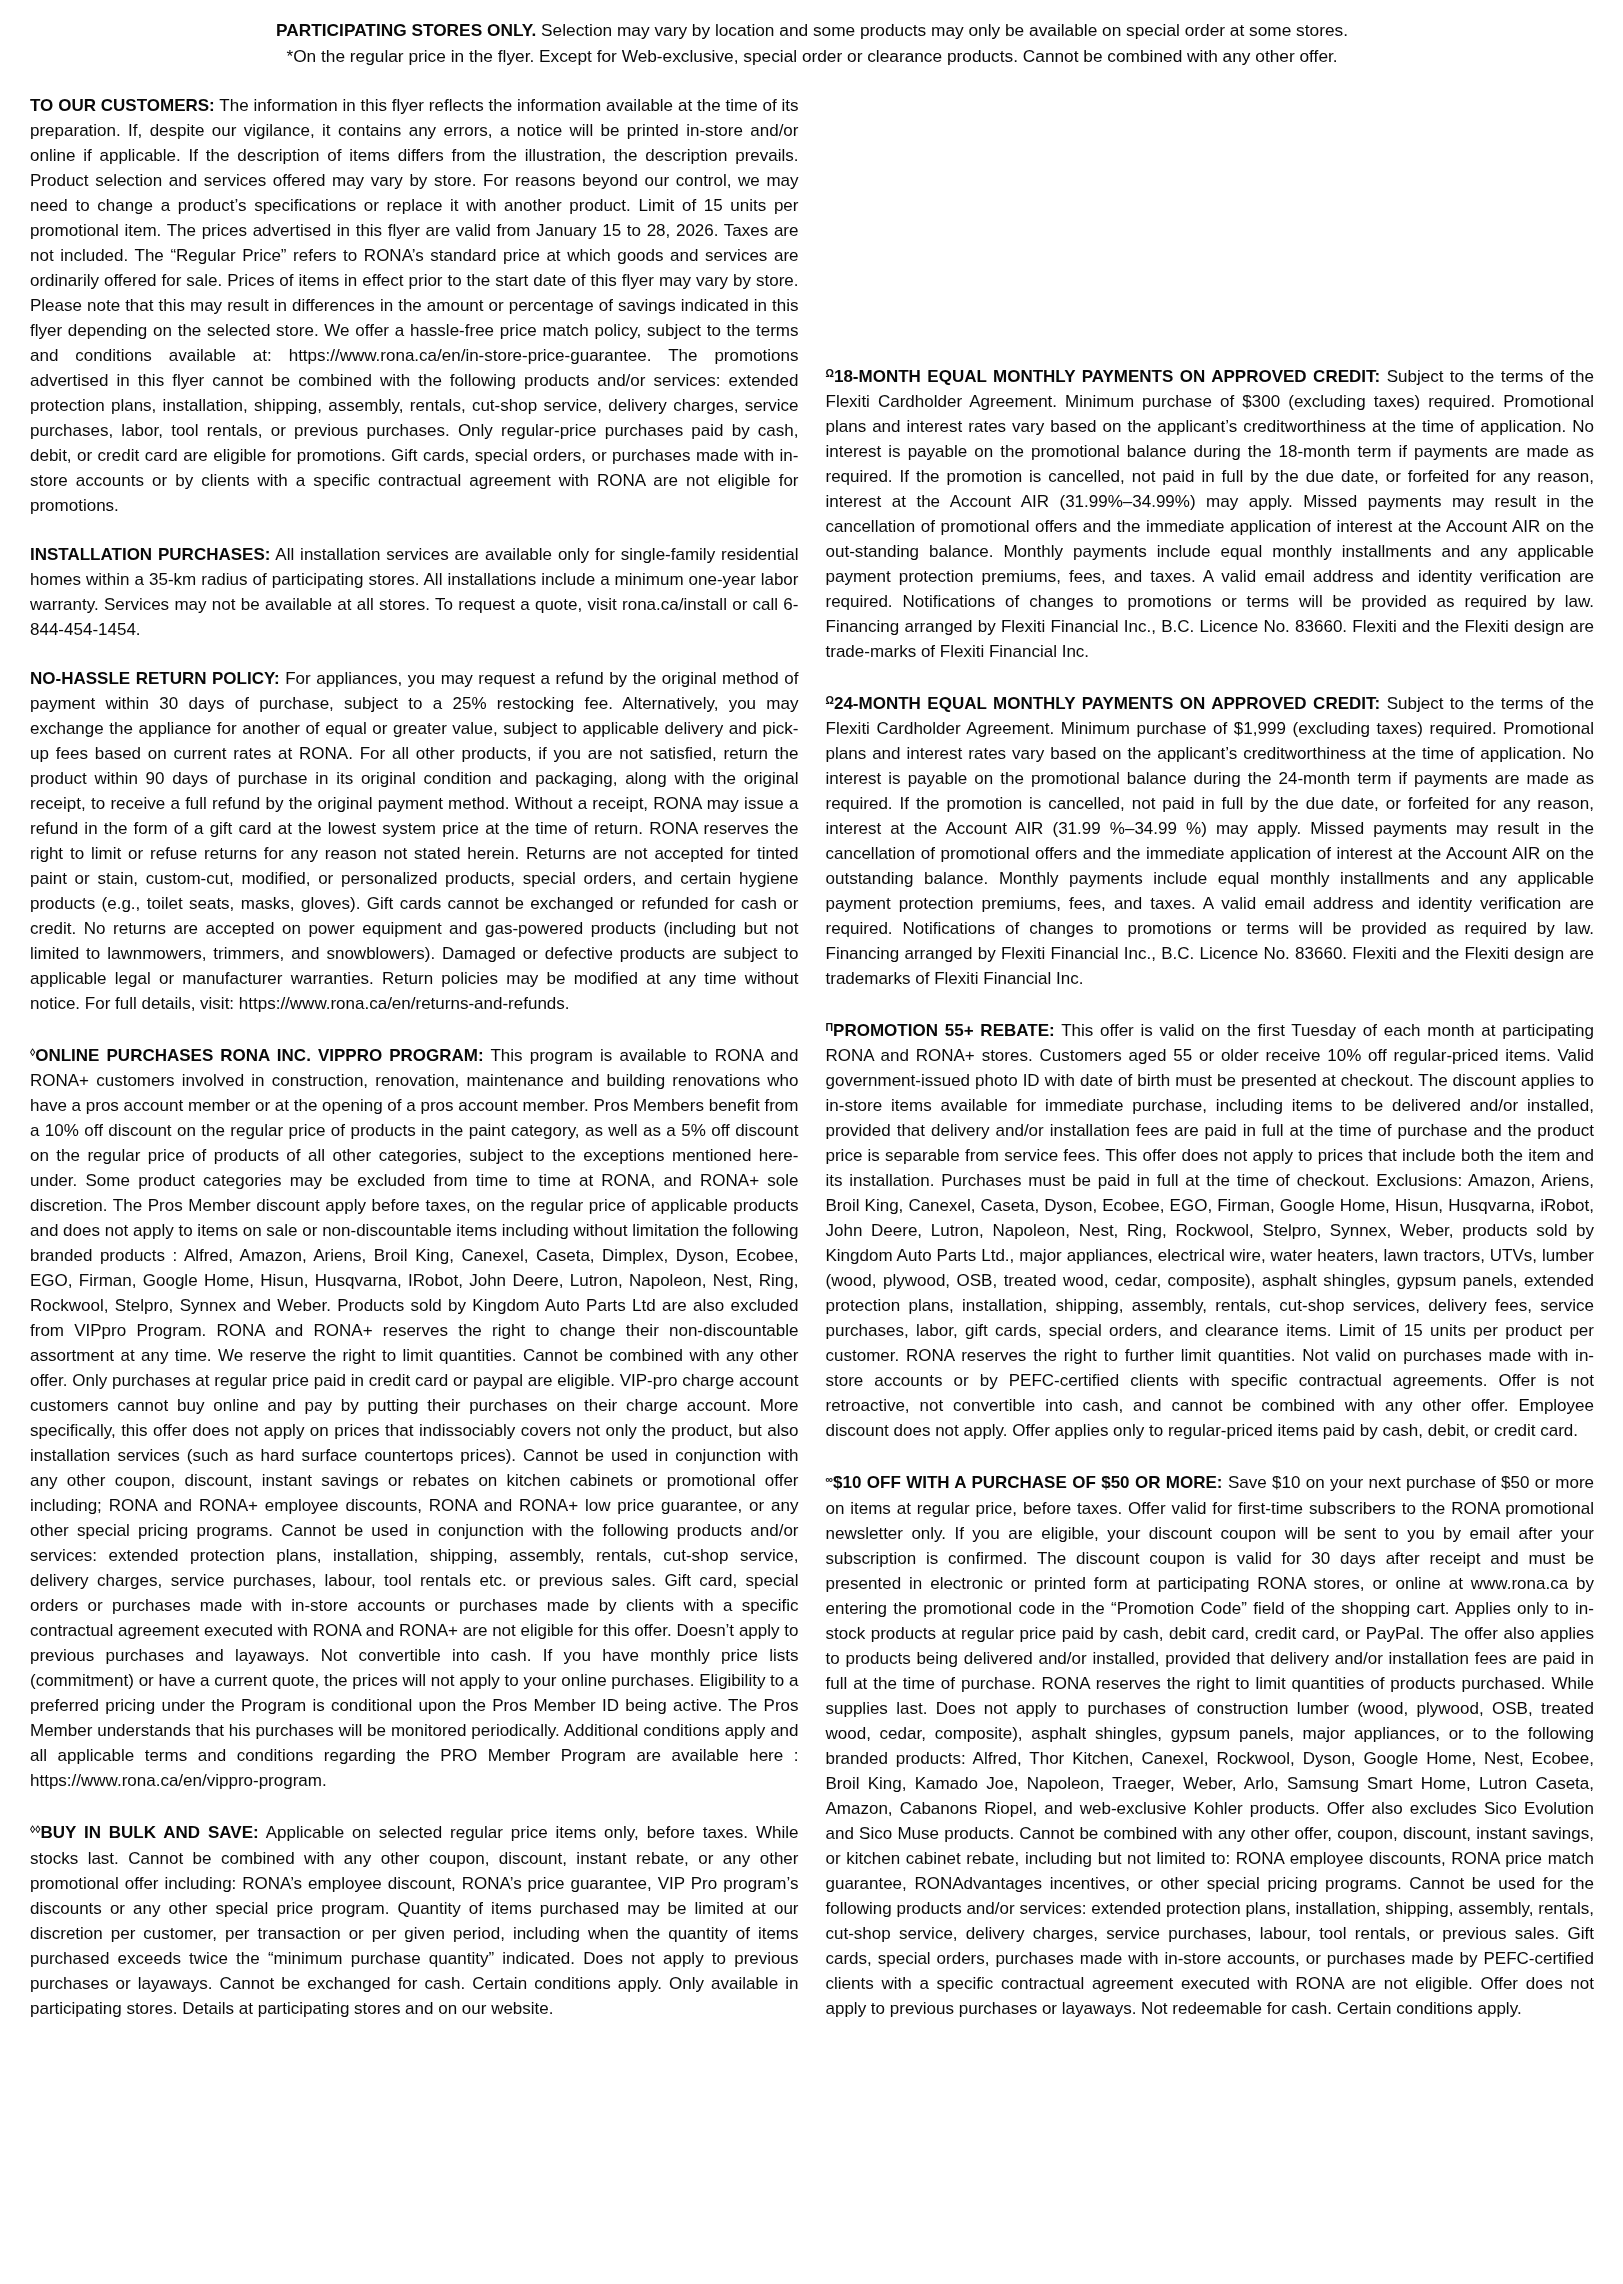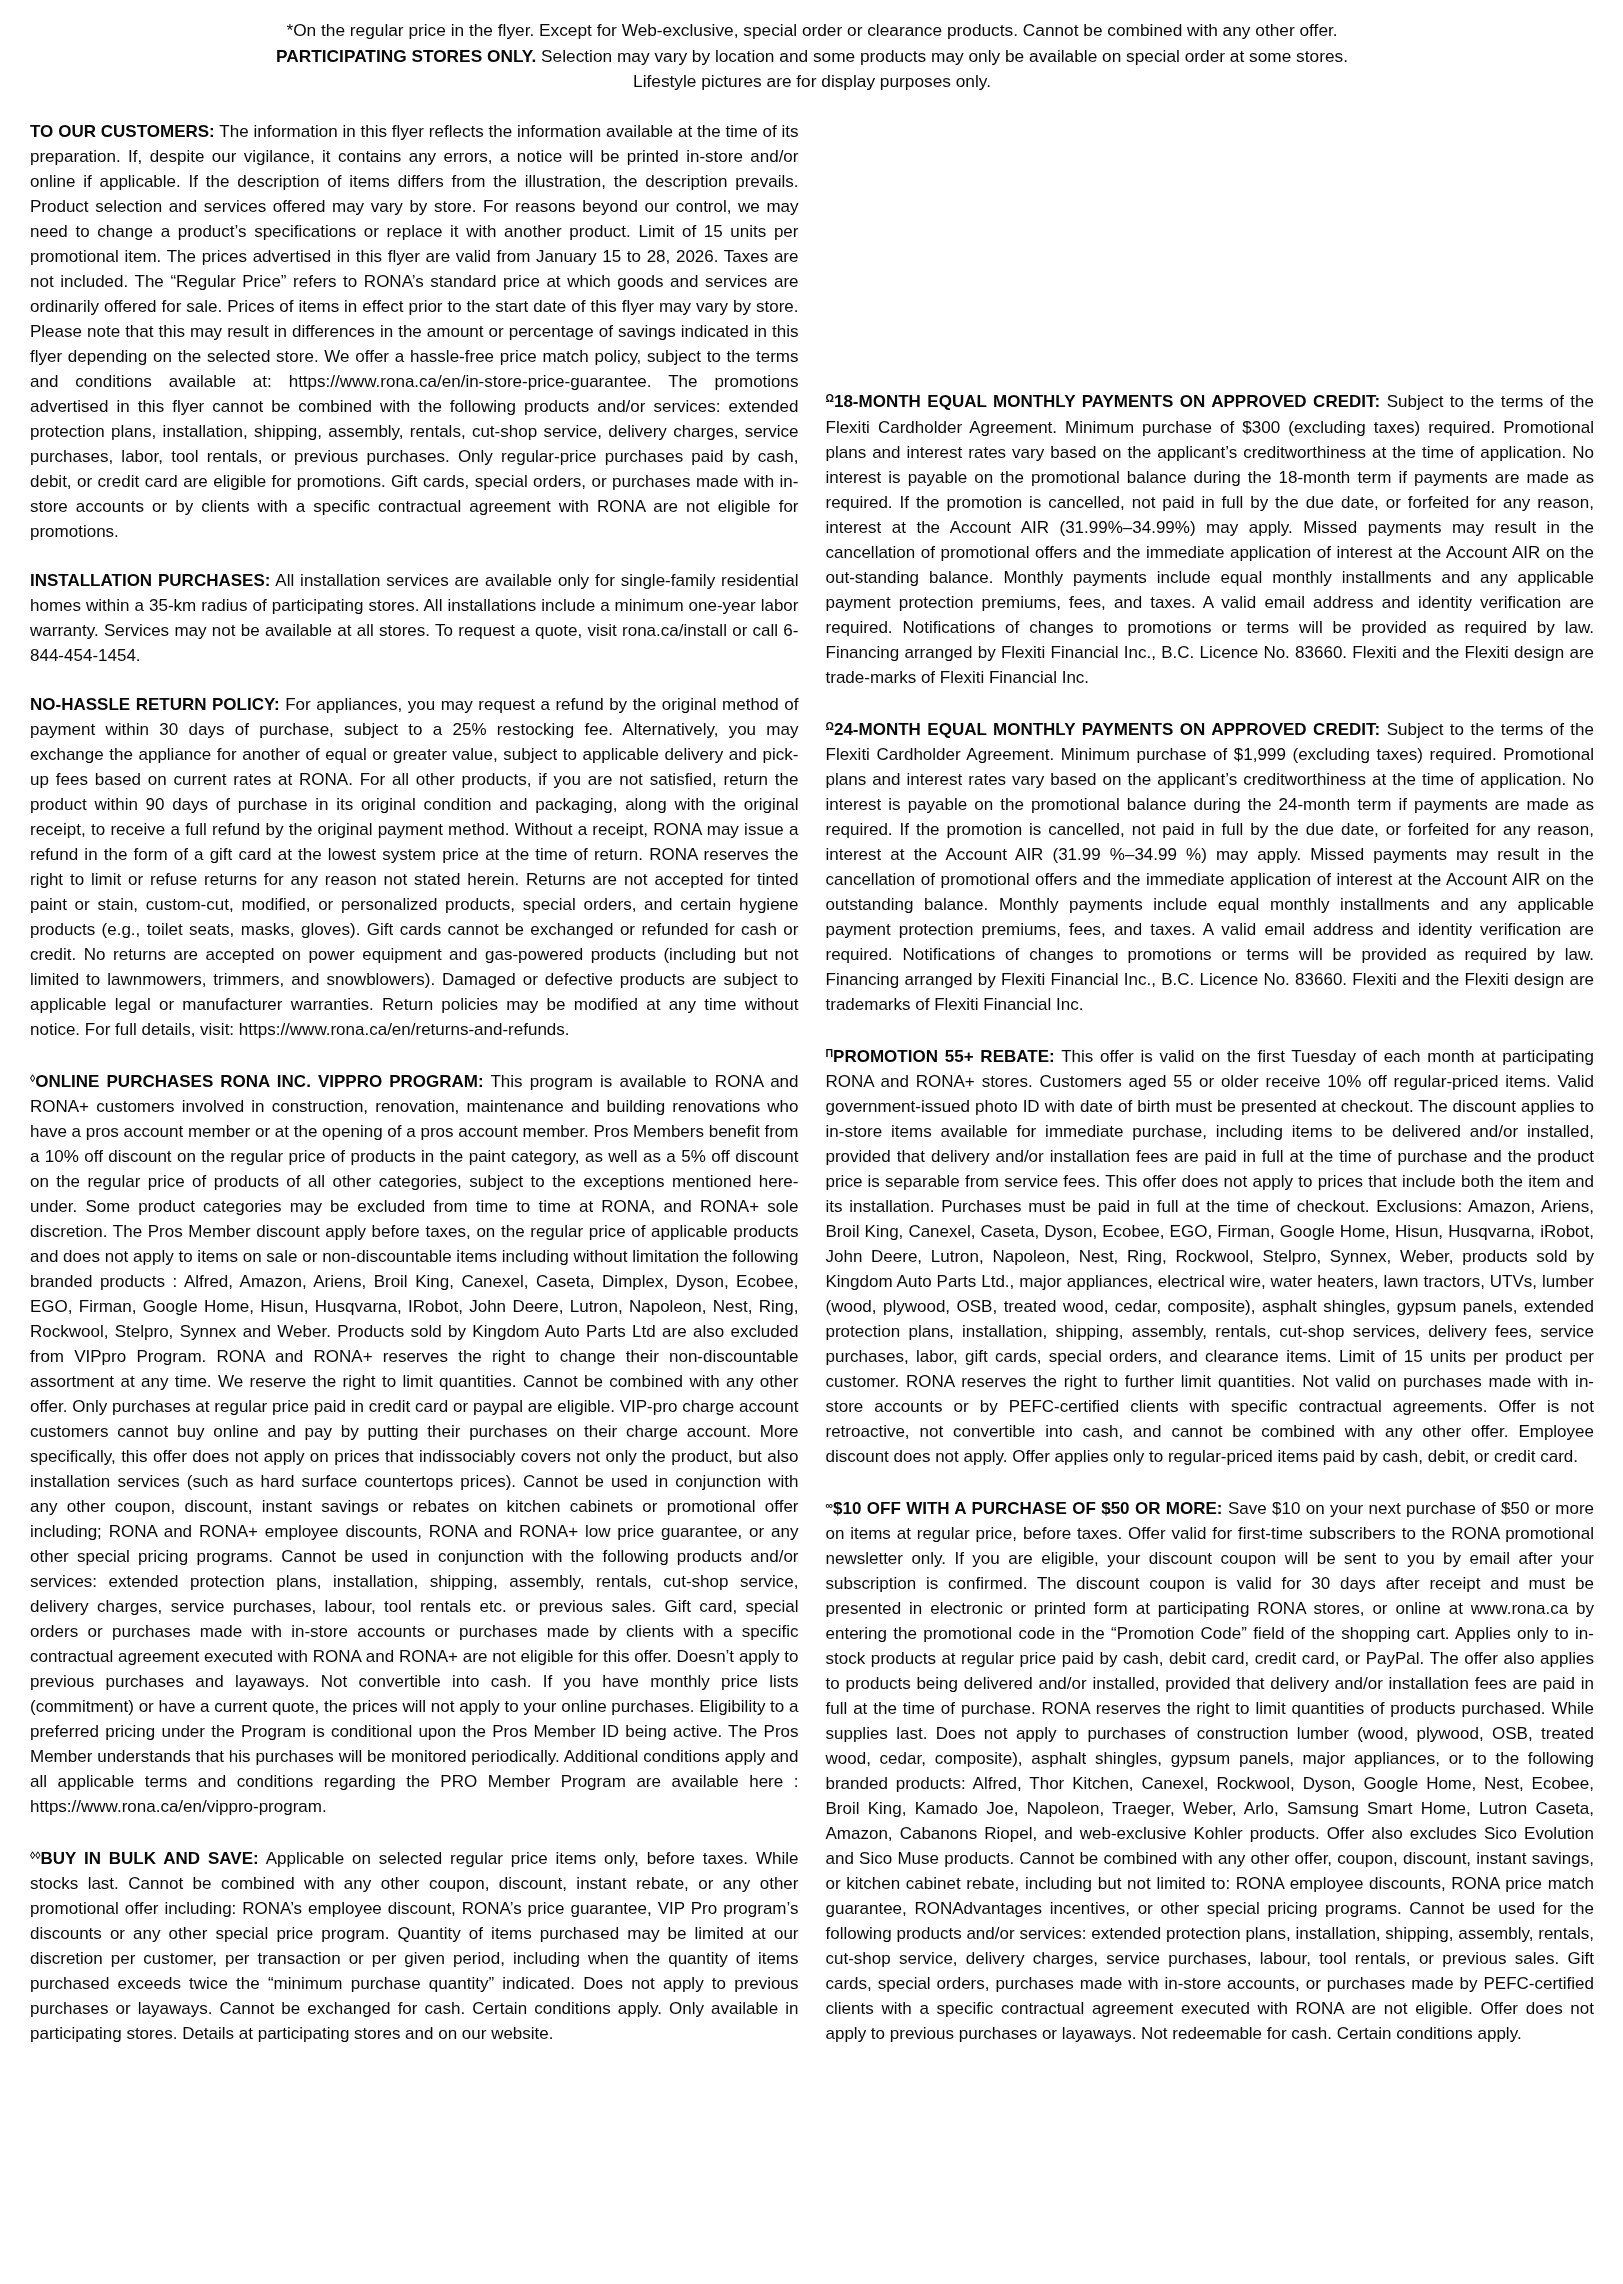--- a/index.html
+++ b/index.html
@@ -41,23 +41,22 @@
     vertical-align: 0.5em;
     letter-spacing: 0;
   }
 </style>
 </head>
 <body>
 
 <div class="page">
 
   <header class="page-header">
+    <div><span class="b">PARTICIPATING STORES ONLY.</span> <span>Selection may vary by location and some products may only be available on special order at some stores.</span></div>
     <div>*On the regular price in the flyer. Except for Web-exclusive, special order or clearance products. Cannot be combined with any other offer.</div>
-    <div><span class="b">PARTICIPATING STORES ONLY.</span> <span>Selection may vary by location and some products may only be available on special order at some stores.</span></div>
-    <div>Lifestyle pictures are for display purposes only.</div>
   </header>
 
   <main class="content">
     <section class="col" id="col-left">
         <p class="section"><span class="heading">TO OUR CUSTOMERS:</span> <span>The information in this flyer reflects the information available at the time of its preparation. If, despite our vigilance, it contains any errors, a notice will be printed in-store and/or online if applicable. If the description of items differs from the illustration, the description prevails. Product selection and services offered may vary by store. For reasons beyond our control, we may need to change a product’s specifications or replace it with another product. Limit of 15 units per promotional item. The prices advertised in this flyer are valid from January 15 to 28, 2026. Taxes are not included. The “Regular Price” refers to RONA’s standard price at which goods and services are ordinarily offered for sale. Prices of items in effect prior to the start date of this flyer may vary by store. Please note that this may result in differences in the amount or percentage of savings indicated in this flyer depending on the selected store. We offer a hassle-free price match policy, subject to the terms and conditions available at: https://www.rona.ca/en/in-store-price-guarantee. The promotions advertised in this flyer cannot be combined with the following products and/or services: extended protection plans, installation, shipping, assembly, rentals, cut-shop service, delivery charges, service purchases, labor, tool rentals, or previous purchases. Only regular-price purchases paid by cash, debit, or credit card are eligible for promotions. Gift cards, special orders, or purchases made with in-store accounts or by clients with a specific contractual agreement with RONA are not eligible for promotions.</span></p>
         <p class="section"><span class="heading">INSTALLATION PURCHASES:</span> <span>All installation services are available only for single-family residential homes within a 35-km radius of participating stores. All installations include a minimum one-year labor warranty. Services may not be available at all stores. To request a quote, visit rona.ca/install or call 6-844-454-1454.</span></p>
         <p class="section"><span class="heading">NO-HASSLE RETURN POLICY:</span> <span>For appliances, you may request a refund by the original method of payment within 30 days of purchase, subject to a 25% restocking fee. Alternatively, you may exchange the appliance for another of equal or greater value, subject to applicable delivery and pick-up fees based on current rates at RONA. For all other products, if you are not satisfied, return the product within 90 days of purchase in its original condition and packaging, along with the original receipt, to receive a full refund by the original payment method. Without a receipt, RONA may issue a refund in the form of a gift card at the lowest system price at the time of return. RONA reserves the right to limit or refuse returns for any reason not stated herein. Returns are not accepted for tinted paint or stain, custom-cut, modified, or personalized products, special orders, and certain hygiene products (e.g., toilet seats, masks, gloves). Gift cards cannot be exchanged or refunded for cash or credit. No returns are accepted on power equipment and gas-powered products (including but not limited to lawnmowers, trimmers, and snowblowers). Damaged or defective products are subject to applicable legal or manufacturer warranties. Return policies may be modified at any time without notice. For full details, visit: https://www.rona.ca/en/returns-and-refunds.</span></p>
         <p class="section"><span class="prefix">◊</span><span class="heading">ONLINE PURCHASES RONA INC. VIPPRO PROGRAM:</span> <span>This program is available to RONA and RONA+ customers involved in construction, renovation, maintenance and building renovations who have a pros account member or at the opening of a pros account member. Pros Members benefit from a 10% off discount on the regular price of products in the paint category, as well as a 5% off discount on the regular price of products of all other categories, subject to the exceptions mentioned here-under. Some product categories may be excluded from time to time at RONA, and RONA+ sole discretion. The Pros Member discount apply before taxes, on the regular price of applicable products and does not apply to items on sale or non-discountable items including without limitation the following branded products : Alfred, Amazon, Ariens, Broil King, Canexel, Caseta, Dimplex, Dyson, Ecobee, EGO, Firman, Google Home, Hisun, Husqvarna, IRobot, John Deere, Lutron, Napoleon, Nest, Ring, Rockwool, Stelpro, Synnex and Weber. Products sold by Kingdom Auto Parts Ltd are also excluded from VIPpro Program. RONA and RONA+ reserves the right to change their non-discountable assortment at any time. We reserve the right to limit quantities. Cannot be combined with any other offer. Only purchases at regular price paid in credit card or paypal are eligible. VIP-pro charge account customers cannot buy online and pay by putting their purchases on their charge account. More specifically, this offer does not apply on prices that indissociably covers not only the product, but also installation services (such as hard surface countertops prices). Cannot be used in conjunction with any other coupon, discount, instant savings or rebates on kitchen cabinets or promotional offer including; RONA and RONA+ employee discounts, RONA and RONA+ low price guarantee, or any other special pricing programs. Cannot be used in conjunction with the following products and/or services: extended protection plans, installation, shipping, assembly, rentals, cut-shop service, delivery charges, service purchases, labour, tool rentals etc. or previous sales. Gift card, special orders or purchases made with in-store accounts or purchases made by clients with a specific contractual agreement executed with RONA and RONA+ are not eligible for this offer. Doesn’t apply to previous purchases and layaways. Not convertible into cash. If you have monthly price lists (commitment) or have a current quote, the prices will not apply to your online purchases. Eligibility to a preferred pricing under the Program is conditional upon the Pros Member ID being active. The Pros Member understands that his purchases will be monitored periodically. Additional conditions apply and all applicable terms and conditions regarding the PRO Member Program are available here : https://www.rona.ca/en/vippro-program.</span></p>
         <p class="section"><span class="prefix">◊◊</span><span class="heading">BUY IN BULK AND SAVE:</span> <span>Applicable on selected regular price items only, before taxes. While stocks last. Cannot be combined with any other coupon, discount, instant rebate, or any other promotional offer including: RONA’s employee discount, RONA’s price guarantee, VIP Pro program’s discounts or any other special price program. Quantity of items purchased may be limited at our discretion per customer, per transaction or per given period, including when the quantity of items purchased exceeds twice the “minimum purchase quantity” indicated.  Does not apply to previous purchases or layaways. Cannot be exchanged for cash. Certain conditions apply. Only available in participating stores. Details at participating stores and on our website.</span></p>
       </section>

